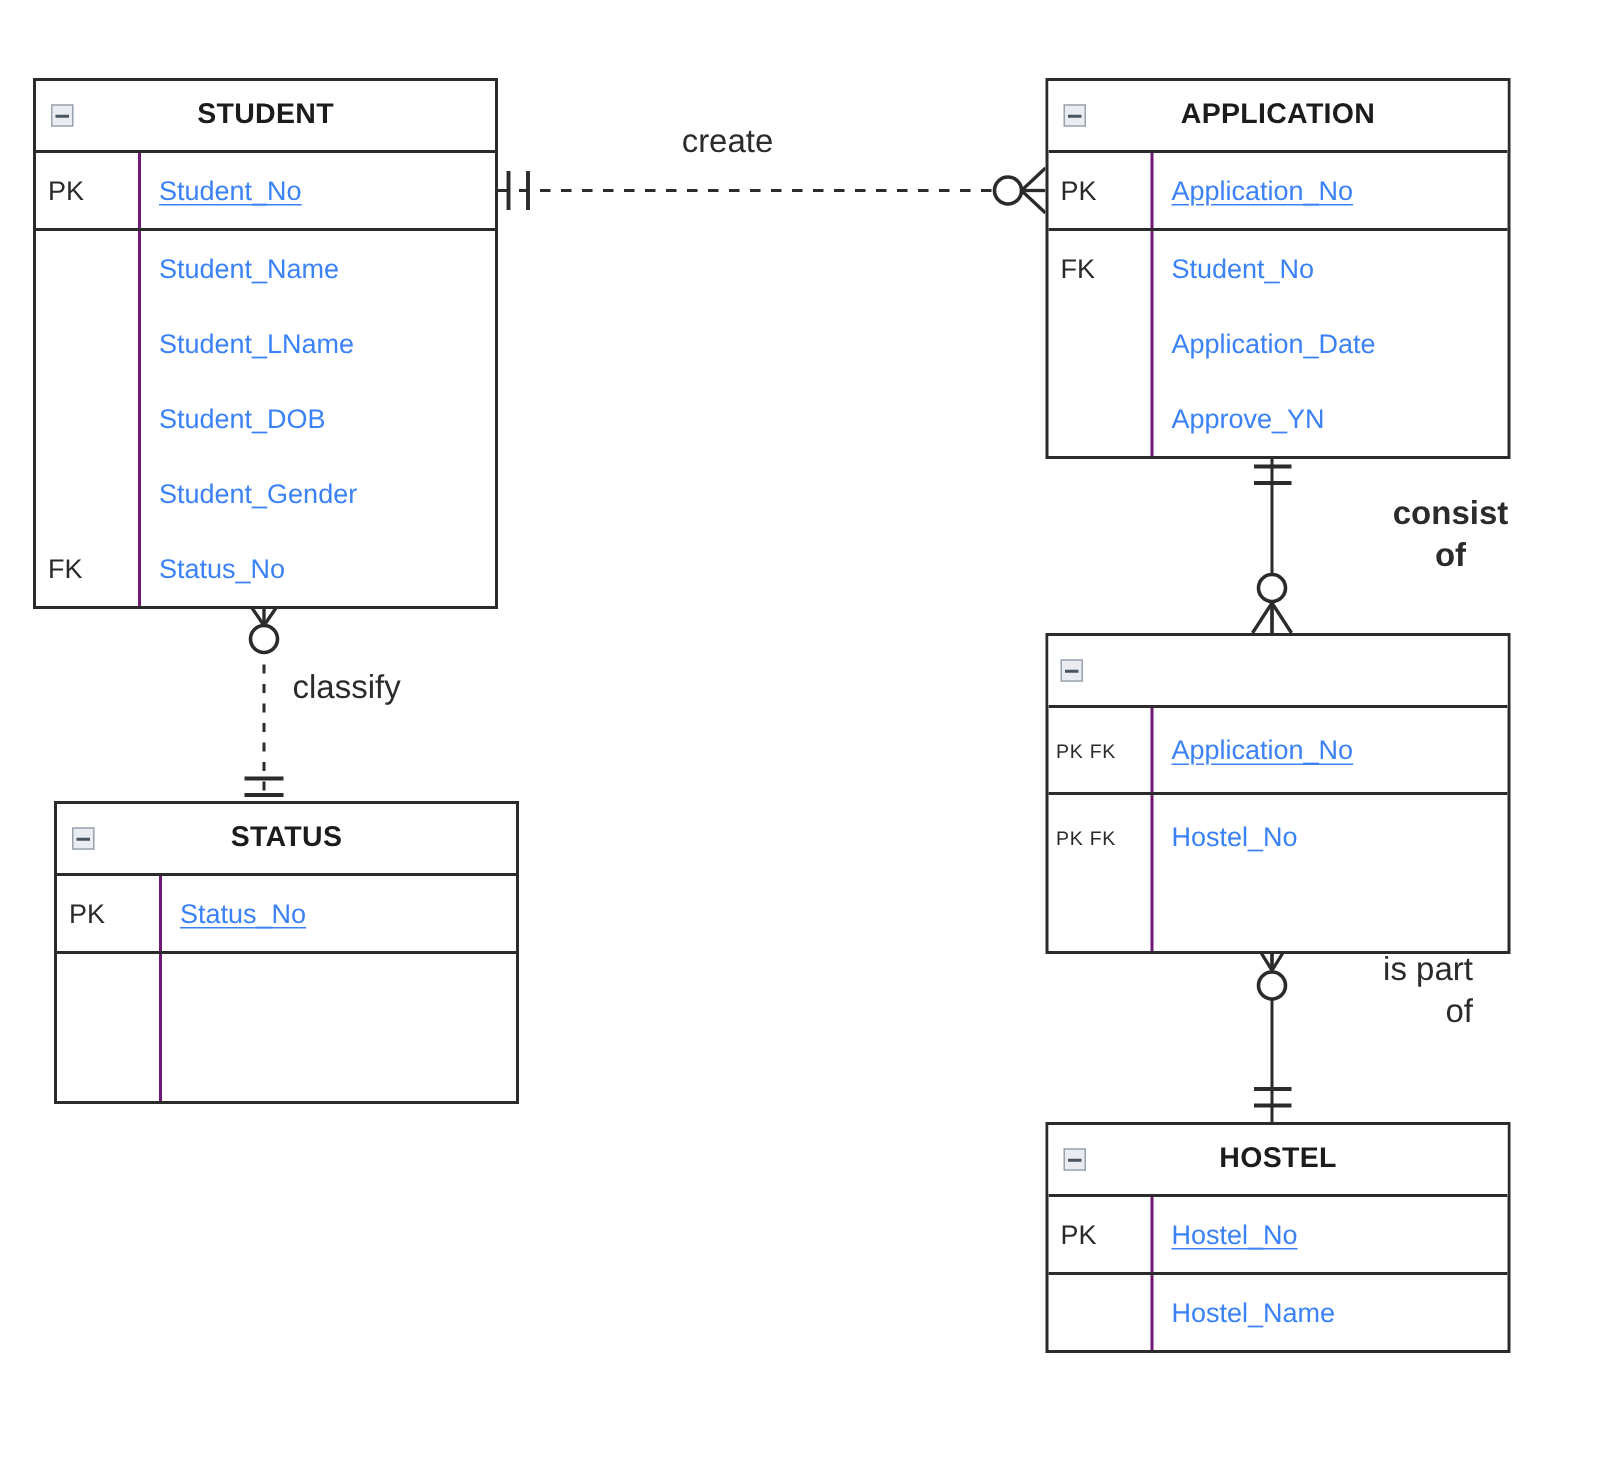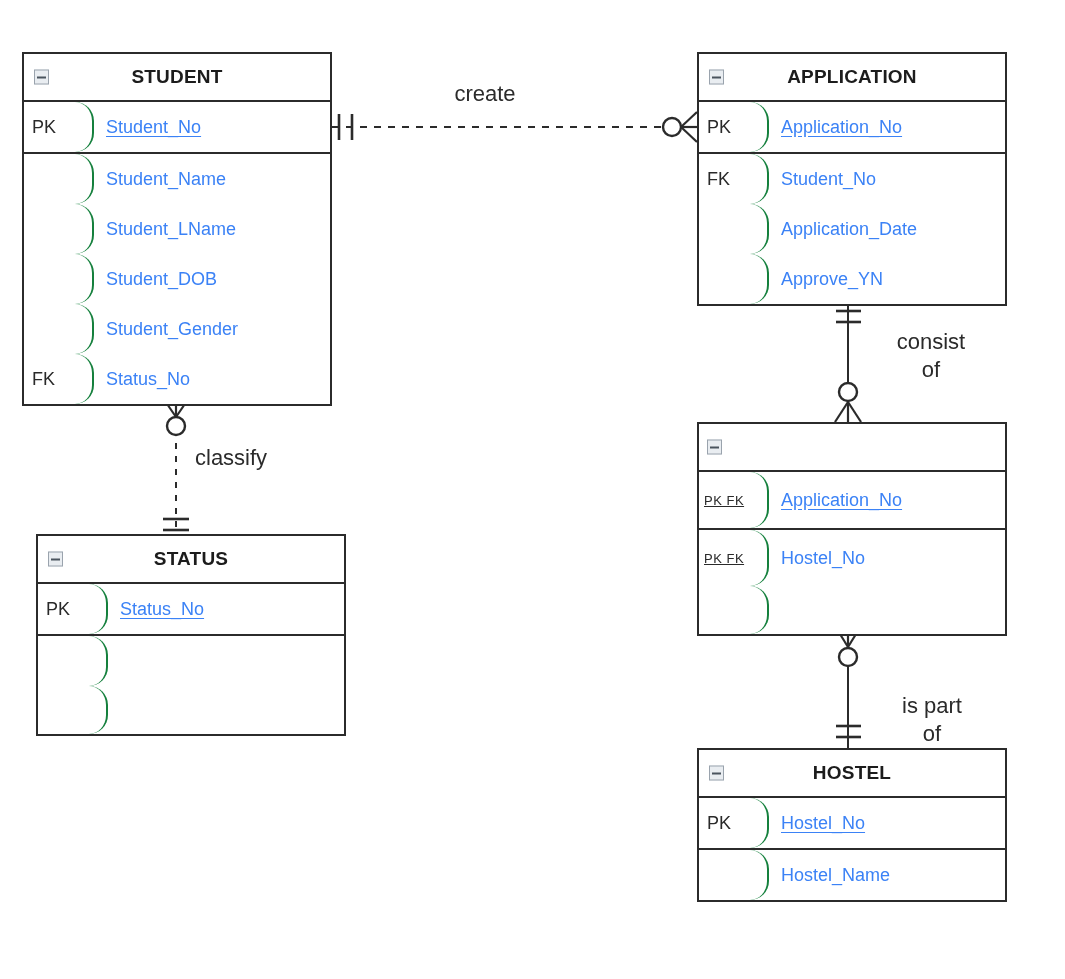--- a/index.html
+++ b/index.html
@@ -91,31 +91,29 @@
     align-items: center;
   }
   .attr-key {
     box-sizing: border-box;
     width: 70px;
     flex: 0 0 70px;
     height: 100%;
     display: flex;
     align-items: center;
     padding-left: 8px;
-    border-right: 2px solid #15803d;
+    border-right: 2px solid #701a75;
     font-size: 18px;
     color: #2a2a2a;
     white-space: nowrap;
-    border-radius: 19px;
   }
   .attr-key.small {
     font-size: 13px;
     letter-spacing: 0.5px;
     padding-left: 5px;
-    text-decoration: underline;
   }
   .attr-name {
     box-sizing: border-box;
     flex: 1 1 auto;
     height: 100%;
     display: flex;
     align-items: center;
     padding-left: 12px;
     font-size: 18px;
     color: #3b82f6;
@@ -345,19 +343,19 @@
         <span class="attr-key"></span>
         <span class="attr-name">Hostel_Name</span>
       </div>
     </div>
   </div>
 
   <div class="rel-label" style="left:420px; top:80px; width:130px;">create</div>
 
   <div class="rel-label" style="left:195px; top:444px; width:130px; text-align:left;">classify</div>
 
-  <div class="rel-label" style="left:876px; top:328px; width:110px;">consist
+  <div class="rel-label" style="left:912px; top:328px; width:110px;font-weight:bold;">consist
 of</div>
 
-  <div class="rel-label" style="left:882px; top:692px; width:100px;">is part
+  <div class="rel-label" style="left:882px; top:632px; width:100px;text-align:right;">is part
 of</div>
 
 </div>
 
 </body></html>

